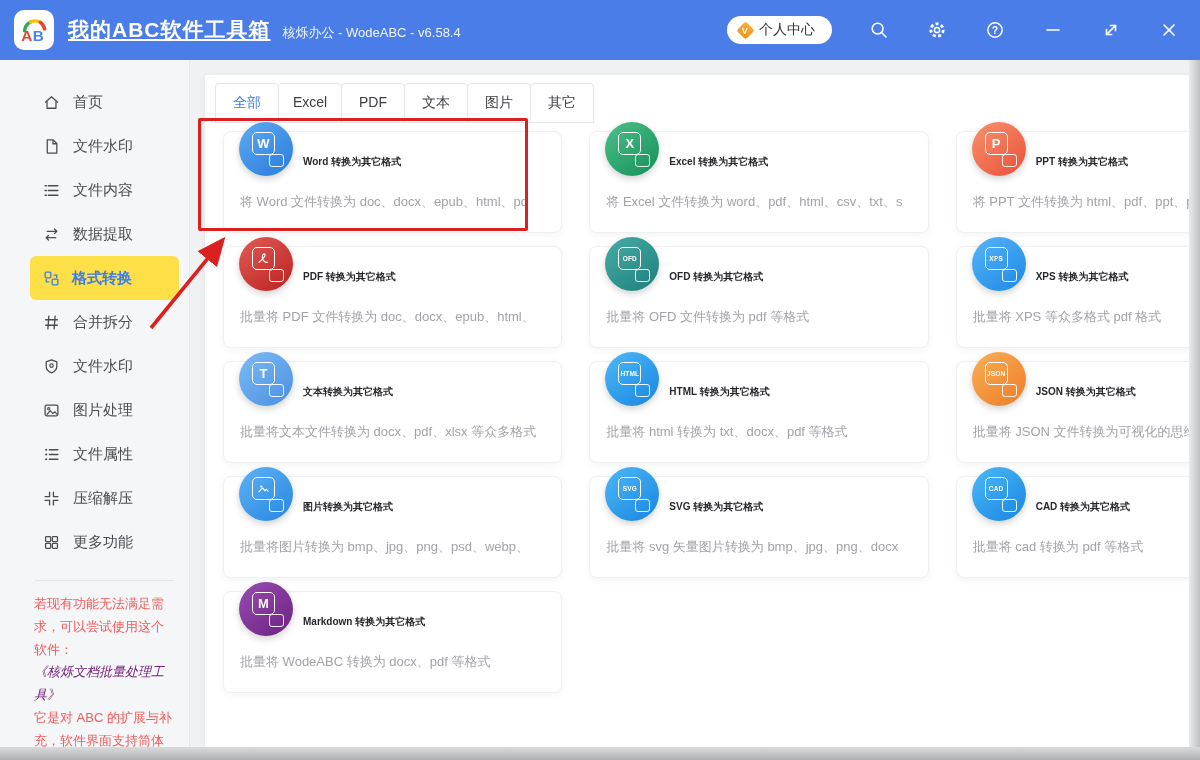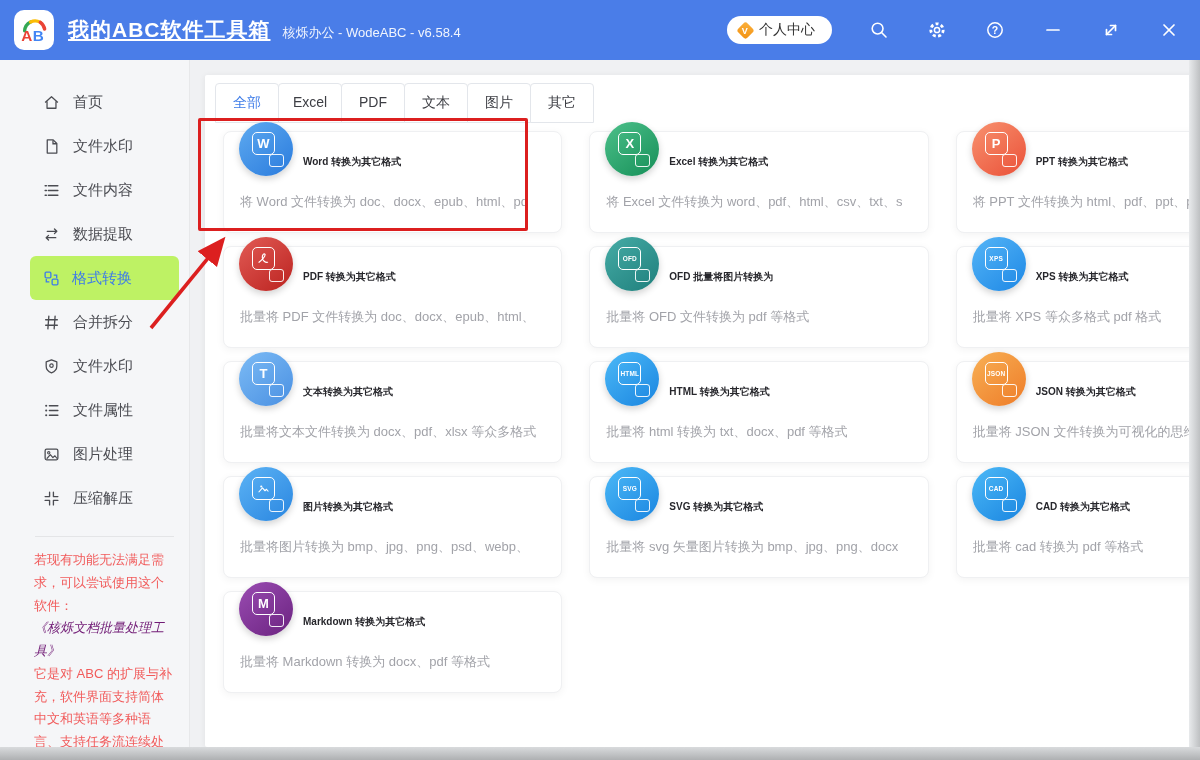--- a/index.html
+++ b/index.html
@@ -35,21 +35,21 @@
     justify-content:center; cursor:pointer; }
 
   
   .sidebar { position:absolute; left:0; top:60px; width:190px; bottom:13px;
     background:#f5f6f8; border-right:1px solid #e7e8ea;padding-left:20px; }
   .nav { padding-top:20px; }
   .nav-item { height:44px; margin:0 10px; padding:0 13px; border-radius:6px;
     display:flex; align-items:center; gap:13px; font-size:15px; color:#4b4c52;
     cursor:pointer; }
   .nav-item svg { flex:0 0 auto; }
-  .nav-item.active { background:#bef264; color:#3e7ce8; font-weight:normal;gap:12px; }
+  .nav-item.active { background:#fde047; color:#3e7ce8; font-weight:bold;gap:12px; }
   .side-divider { border-top:1px solid #e4e5e7; margin:16px 15px 12px 15px; }
   .promo { margin:0 14px; font-size:13px; line-height:1.75; color:#f15b5b; }
   .promo p { margin:0; }
   .promo-link { color:#701a75; cursor:pointer;font-style:italic; }
 
   
   .panel { position:absolute; left:205px; top:75px; width:1108px; height:672px;
     background:#fff; border-radius:2px; box-shadow:0 1px 6px rgba(0,0,0,.07); }
   .tabs { display:flex; padding:8px 0 0 10px; }
   .tab { padding:10px 0; width:64px; text-align:center; font-size:14px; color:#3d3e44;
@@ -188,40 +188,49 @@
     </div>
     <div class="nav-item">
       <svg width="17" height="17" viewBox="0 0 16 16">
           <path d="M8 1.8l5 1.9v4.1c0 3-2 5.1-5 6.2-3-1.1-5-3.2-5-6.2V3.7z" fill="none" stroke="currentColor" stroke-width="1.2" stroke-linejoin="round"></path>
           <circle cx="8" cy="7.2" r="1.6" fill="none" stroke="currentColor" stroke-width="1.1"></circle>
         </svg>
       <span>文件水印</span>
     </div>
     <div class="nav-item">
       <svg width="17" height="17" viewBox="0 0 16 16">
+          <rect x="2" y="3" width="12" height="10" rx="1.4" fill="none" stroke="currentColor" stroke-width="1.2"></rect>
+          <circle cx="5.4" cy="6.4" r="1.1" fill="none" stroke="currentColor" stroke-width="1"></circle>
+          <path d="M3.5 12l3.4-3.8 2.4 2.8 1.9-1.8 2.3 2.8" fill="none" stroke="currentColor" stroke-width="1.1" stroke-linejoin="round"></path>
+        </svg>
+      <span>图片处理</span>
+    </div>
+    <div class="nav-item">
+      <svg width="17" height="17" viewBox="0 0 16 16">
           <path d="M6 3.5h8M6 8h8M6 12.5h8" fill="none" stroke="currentColor" stroke-width="1.3" stroke-linecap="round"></path>
           <circle cx="3" cy="3.5" r="1" fill="currentColor"></circle>
           <circle cx="3" cy="8" r="1" fill="currentColor"></circle>
           <circle cx="3" cy="12.5" r="1" fill="currentColor"></circle>
         </svg>
       <span>文件属性</span>
     </div>
     <div class="nav-item">
       <svg width="17" height="17" viewBox="0 0 16 16">
-          <rect x="2" y="3" width="12" height="10" rx="1.4" fill="none" stroke="currentColor" stroke-width="1.2"></rect>
-          <circle cx="5.4" cy="6.4" r="1.1" fill="none" stroke="currentColor" stroke-width="1"></circle>
-          <path d="M3.5 12l3.4-3.8 2.4 2.8 1.9-1.8 2.3 2.8" fill="none" stroke="currentColor" stroke-width="1.1" stroke-linejoin="round"></path>
-        </svg>
-      <span>图片处理</span>
-    </div>
-    <div class="nav-item">
-      <svg width="17" height="17" viewBox="0 0 16 16">
           <path d="M6.2 2v4.2H2M9.8 2v4.2H14M6.2 14V9.8H2M9.8 14V9.8H14" fill="none" stroke="currentColor" stroke-width="1.25" stroke-linecap="round" stroke-linejoin="round"></path>
         </svg>
       <span>压缩解压</span>
+    </div>
+    <div class="nav-item">
+      <svg width="17" height="17" viewBox="0 0 16 16">
+          <rect x="2.4" y="2.4" width="4.8" height="4.8" rx="0.8" fill="none" stroke="currentColor" stroke-width="1.2"></rect>
+          <rect x="8.8" y="2.4" width="4.8" height="4.8" rx="0.8" fill="none" stroke="currentColor" stroke-width="1.2"></rect>
+          <rect x="2.4" y="8.8" width="4.8" height="4.8" rx="0.8" fill="none" stroke="currentColor" stroke-width="1.2"></rect>
+          <rect x="8.8" y="8.8" width="4.8" height="4.8" rx="0.8" fill="none" stroke="currentColor" stroke-width="1.2"></rect>
+        </svg>
+      <span>更多功能</span>
     </div>
   </div>
   <div class="side-divider"></div>
   <div class="promo">
     <p>若现有功能无法满足需求，可以尝试使用这个软件：</p>
     <p class="promo-link">《核烁文档批量处理工具》</p>
     <p>它是对 ABC 的扩展与补充，软件界面支持简体中文和英语等多种语言、支持任务流连续处理，并且会经常更新！</p>
   </div>
 </div>
 
@@ -283,21 +292,21 @@
       <div class="card-desc">批量将 PDF 文件转换为 doc、docx、epub、html、</div>
     </div>
 
     <div class="card">
       <div class="badge" style="--c1: #46aca6; --c2: #1f7f7c;">
         <div class="badge-sq small-label">
             <span>OFD</span>
           </div>
           <div class="badge-sq2"></div>
       </div>
-      <div class="card-title">OFD 批量将图片转换为</div>
+      <div class="card-title">OFD 转换为其它格式</div>
       <div class="card-desc">批量将 OFD 文件转换为 pdf 等格式</div>
     </div>
 
     <div class="card">
       <div class="badge" style="--c1: #55b5f7; --c2: #1e88e5;">
         <div class="badge-sq small-label">
             <span>XPS</span>
           </div>
           <div class="badge-sq2"></div>
       </div>
@@ -375,21 +384,21 @@
     </div>
 
     <div class="card">
       <div class="badge" style="--c1: #9a4cb2; --c2: #6b2380;">
         <div class="badge-sq">
             <span>M</span>
           </div>
           <div class="badge-sq2"></div>
       </div>
       <div class="card-title">Markdown 转换为其它格式</div>
-      <div class="card-desc">批量将 Markdown 转换为 docx、pdf 等格式</div>
+      <div class="card-desc">批量将 WodeABC 转换为 docx、pdf 等格式</div>
     </div>
 
   </div>
 </div>
 
 <div class="anno" style="--anno: #dc1f1f;">
   <div class="anno-box"></div>
   <svg class="anno-arrow" width="100" height="110" viewBox="0 0 100 110">
     <defs>
       <marker id="ah" markerWidth="10" markerHeight="9" refX="6.5" refY="3.5" orient="auto">

